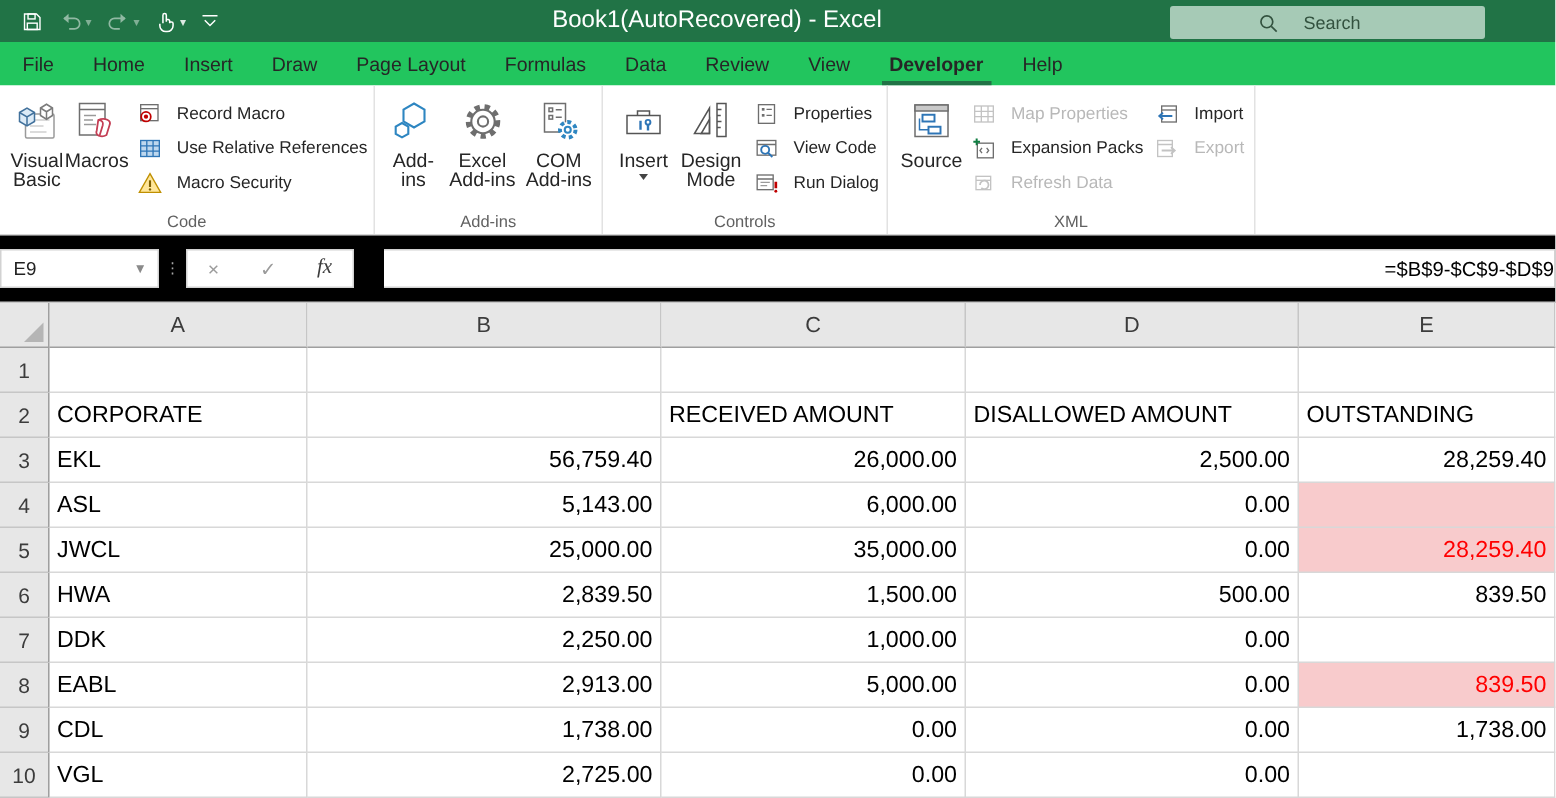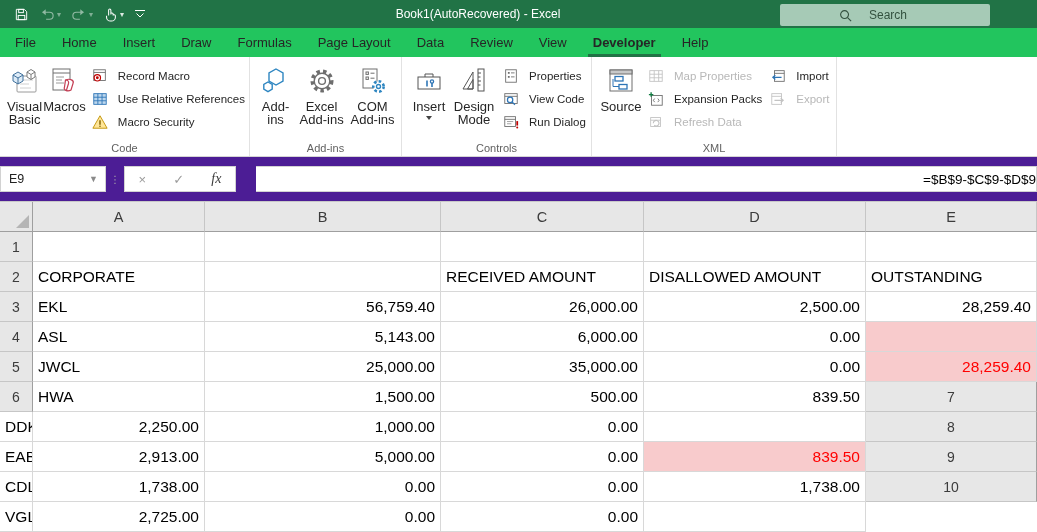--- a/index.html
+++ b/index.html
@@ -9,21 +9,21 @@
 
   
   .titlebar { position:absolute; top:0; left:0; width:1037px; height:28px;
               background:#217346; display:flex; align-items:center; color:#fff; }
   .qat { display:flex; align-items:center; gap:10px; padding-left:14px; }
   .qat-btn { display:flex; align-items:center; gap:2px; height:22px; cursor:default; }
   .qat-btn svg { display:block; }
   .dim { opacity:.5; }
   .qat-chev { font-size:8px; color:rgba(255,255,255,.85); }
   .win-title { position:absolute; left:478px; transform:translateX(-50%);
-               font-size:12px; color:#fff; white-space:nowrap; }
+               font-size:16px; color:#fff; white-space:nowrap; }
   .searchbox { position:absolute; left:780px; top:4px; width:210px; height:22px;
                background:#A6CAB6; border-radius:2px; display:flex; align-items:center;
                padding-left:58px; gap:16px; }
   .searchbox .stext { font-size:12px; color:#33523F; }
 
   
   .tabrow { position:absolute; top:28px; left:0; width:1037px; height:29px; background:#22c55e;
             display:flex; align-items:stretch; padding-left:2px; }
   .rtab { display:flex; align-items:center; padding:0 13px; font-size:13px; color:#262626;
           position:relative; cursor:default; }
@@ -43,21 +43,21 @@
   .bigbtn .blabel { font-size:13px; line-height:13px; color:#262626; text-align:center; margin-top:4px; }
   .chev-dn { width:0; height:0; border-left:3.5px solid transparent; border-right:3.5px solid transparent;
              border-top:4px solid #444; margin-top:3px; }
   .smallcol { display:flex; flex-direction:column; gap:7px; padding-top:7px; }
   .smallbtn { display:flex; align-items:center; gap:10px; font-size:11.5px; color:#262626;
               white-space:nowrap; cursor:default; height:16px; }
   .smallbtn.disabled { color:#b8b8b8; }
   .icon { display:block; flex:0 0 auto; }
 
   
-  .fbar { position:absolute; top:157px; left:0; width:1037px; height:45px; background:#4c1d95;
+  .fbar { position:absolute; top:157px; left:0; width:1037px; height:45px; background:#000000;
           border-bottom:1px solid #c9c9c9; display:flex; align-items:center; }
   .namebox { width:106px; height:26px; background:#fff; border:1px solid #d2d2d2;
              display:flex; align-items:center; padding-left:8px; font-size:12.5px; color:#222; }
   .namebox .nb-chev { margin-left:auto; padding-right:7px; color:#8a8a8a; font-size:9px; }
   .fdots { width:18px; text-align:center; color:#a8a8a8; font-size:10px; letter-spacing:0;
            line-height:5px; }
   .fbtns { width:112px; height:26px; background:#fff; border:1px solid #d2d2d2;
            display:flex; align-items:center; justify-content:space-around; }
   .fbtn { font-size:13px; color:#9b9b9b; cursor:default; }
   .fbtn.fx { font-family:"Liberation Serif", serif; font-style:italic; font-size:14px; color:#3b3b3b; }
@@ -137,22 +137,22 @@
         </svg>
       <span class="stext">Search</span>
     </div>
   </div>
 
   <div class="tabrow">
     <div class="rtab">File</div>
     <div class="rtab">Home</div>
     <div class="rtab">Insert</div>
     <div class="rtab">Draw</div>
+    <div class="rtab">Page Layout</div>
     <div class="rtab">Formulas</div>
-    <div class="rtab">Page Layout</div>
     <div class="rtab">Data</div>
     <div class="rtab">Review</div>
     <div class="rtab">View</div>
     <div class="rtab active">Developer</div>
     <div class="rtab">Help</div>
   </div>
 
   <div class="ribbon">
 
     <div class="rgroup" style="width:250px;">
@@ -414,20 +414,21 @@
 
     <div class="rh">5</div>
     <div class="cell">JWCL</div>
     <div class="cell num">25,000.00</div>
     <div class="cell num">35,000.00</div>
     <div class="cell num">0.00</div>
     <div class="cell num hl redtext">28,259.40</div>
 
     <div class="rh">6</div>
     <div class="cell">HWA</div>
+    <div class="cell num">2,839.50</div>
     <div class="cell num">1,500.00</div>
     <div class="cell num">500.00</div>
     <div class="cell num">839.50</div>
 
     <div class="rh">7</div>
     <div class="cell">DDK</div>
     <div class="cell num">2,250.00</div>
     <div class="cell num">1,000.00</div>
     <div class="cell num">0.00</div>
     <div class="cell num"></div>

